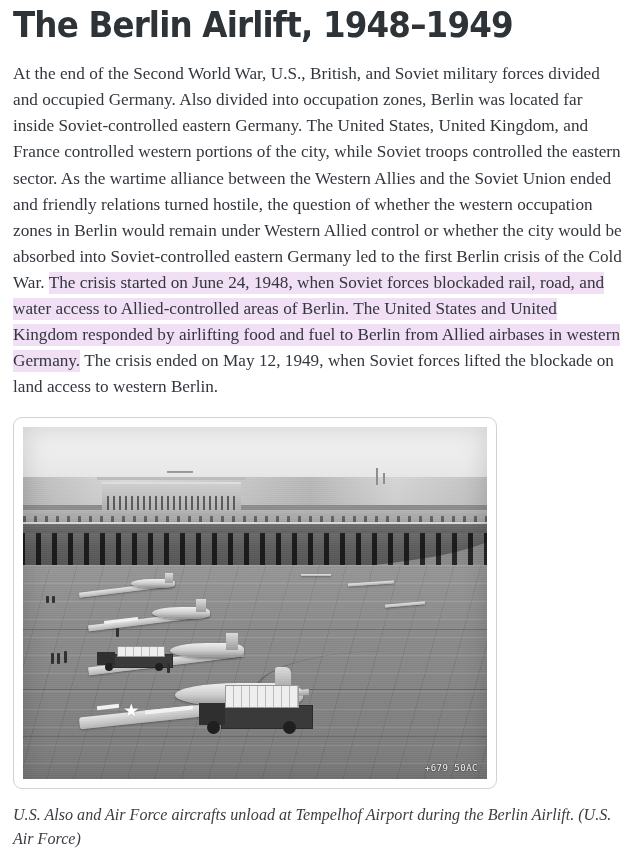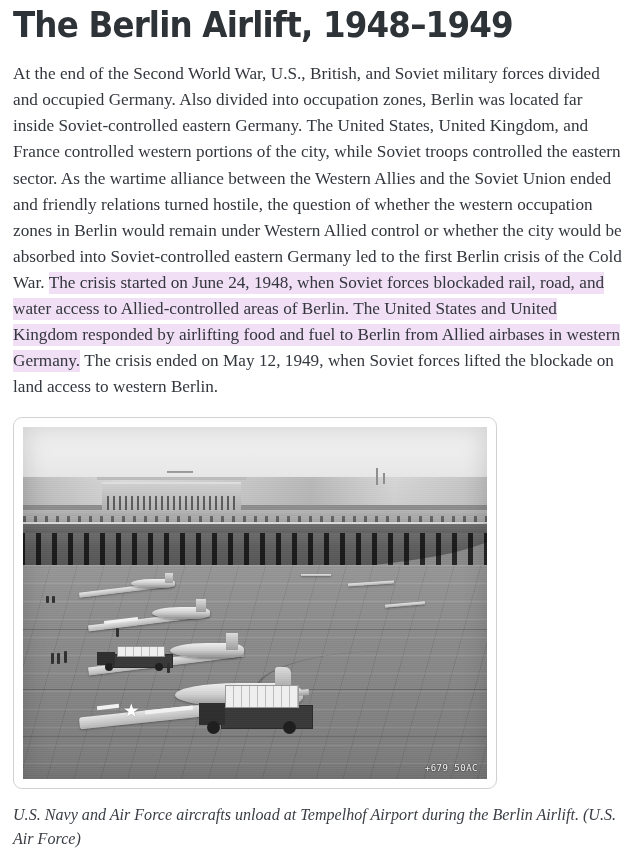--- a/index.html
+++ b/index.html
@@ -392,16 +392,16 @@
         <div class="person" style="left:5%;top:48%;height:7px;"></div>
         <div class="person" style="left:6.2%;top:48%;height:7px;"></div>
 
         <div class="photo-grain"></div>
         <div class="photo-vignette"></div>
 
         <div class="photo-stamp">+679 50AC</div>
       </div>
     </div>
 
-    <figcaption class="caption">U.S. Navy and Air Force aircrafts unload at Tempelhof Airport during the Berlin Airlift. (U.S. Air Force)</figcaption>
+    <figcaption class="caption">U.S. Also and Air Force aircrafts unload at Tempelhof Airport during the Berlin Airlift. (U.S. Air Force)</figcaption>
   </figure>
 
 </div>
 
 </body></html>

